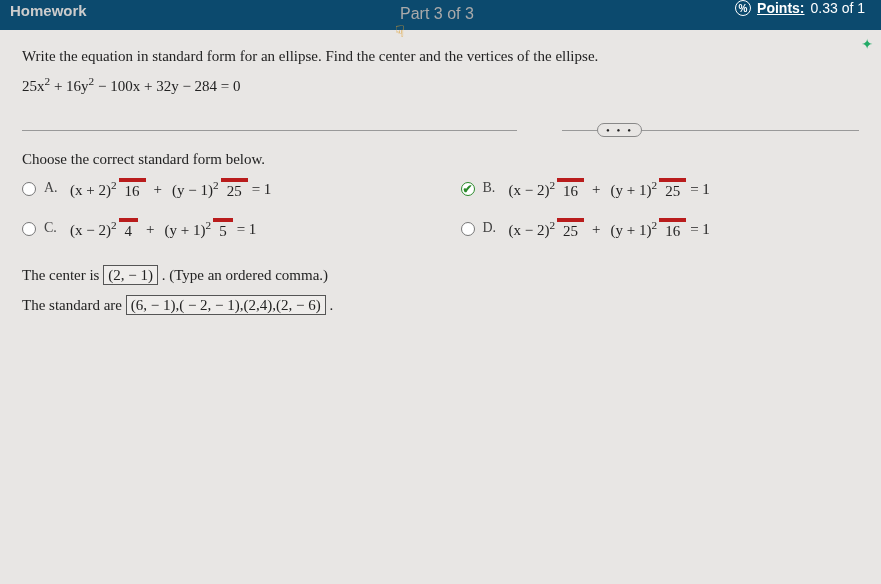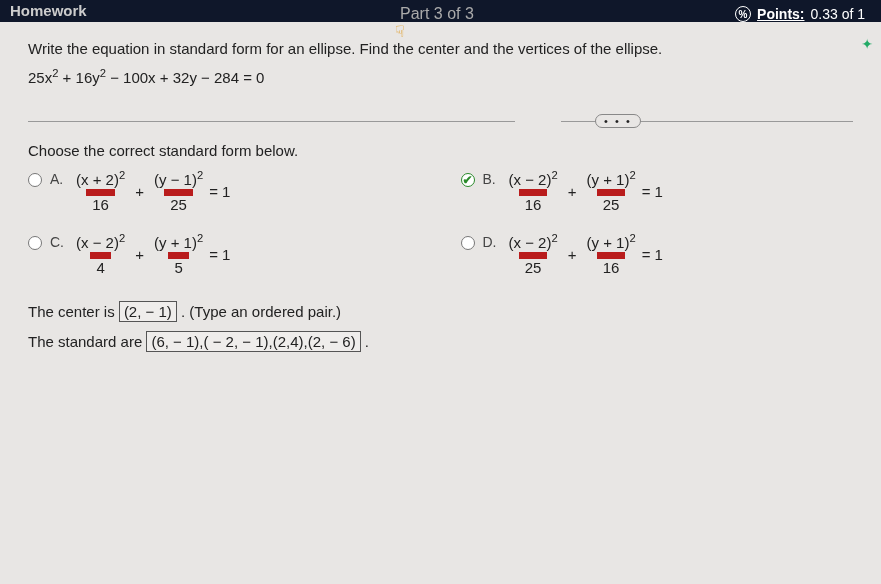--- a/index.html
+++ b/index.html
@@ -6,25 +6,25 @@
     body {
       font-family: Arial, Helvetica, sans-serif;
       background: #e8e6e4;
       width: 881px;
       height: 584px;
       overflow: hidden;
       color: #222;
       position: relative;
     }
     .topbar {
-      height: 22px;
-      background: #0f172a;
+      height: 30px;
+      background: #0c4a6e;
       color: #fff;
       display: flex;
-      align-items: flex-end;
+      align-items: flex-start;
       justify-content: flex-end;
       padding: 0 16px;
       font-size: 14px;
       gap: 6px;
     }
     .topbar .pct-icon {
       width: 16px; height: 16px;
       border: 1.5px solid #fff;
       border-radius: 50%;
       display: inline-flex;
@@ -49,22 +49,23 @@
       font-weight: bold;
     }
     .pointer-icon {
       position: absolute;
       left: 395px;
       top: 22px;
       font-size: 16px;
       color: #e0a030;
     }
     .content {
-      padding: 18px 28px;
+      padding: 18px 22px;
       font-size: 15px;
+      font-family: Liberation Serif, serif;
     }
     .prompt { margin-bottom: 10px; }
     .equation { margin-bottom: 28px; font-size: 15px; }
     .hr-wrap { display: flex; align-items: center; margin: 8px 0 14px 0; }
     .hr-line { flex: 1; height: 1px; background: #999; }
     .dots {
       border: 1px solid #888;
       border-radius: 10px;
       padding: 0 8px;
       font-size: 11px;
@@ -106,26 +107,26 @@
     }
     .optlabel { font-size: 14px; color: #444; margin-top: 2px; min-width: 16px; }
     .frac-row {
       display: flex;
       align-items: center;
       gap: 4px;
       font-size: 15px;
     }
     .frac {
       display: inline-flex;
-      flex-direction: column;
+      flex-direction: row;
       align-items: center;
       line-height: 1.2;
     }
     .frac .num { padding: 0 2px; }
-    .frac .den { border-top: 7px solid #b91c1c; padding: 0 6px; }
+    .frac .den { border-top: 4px solid #b91c1c; padding: 0 6px; }
     .plus { margin: 0 4px; }
     .answers { margin-top: 10px; line-height: 2; }
     .ans-box {
       border: 1px solid #555;
       padding: 1px 4px;
       background: #efedeb;
     }
     .hint { font-size: 14px; }
     .sparkle { position: absolute; right: 8px; top: 36px; color: #2a6; font-size: 14px;}
     sup { font-size: 0.75em; vertical-align: super; }
@@ -229,21 +230,21 @@
           </span>
         <span> = 1</span>
       </span>
     </div>
   </div>
 
   <div class="answers">
     <div>
       <span>The center is </span>
       <span class="ans-box">(2, − 1)</span>
-      <span> . (Type an ordered pair.)</span>
+      <span> . (Type an ordered comma.)</span>
     </div>
     <div>
       <span>The standard are </span>
       <span class="ans-box">(6, − 1),( − 2, − 1),(2,4),(2, − 6)</span>
       <span>.</span>
     </div>
   </div>
 </div>
 
 </body></html>

